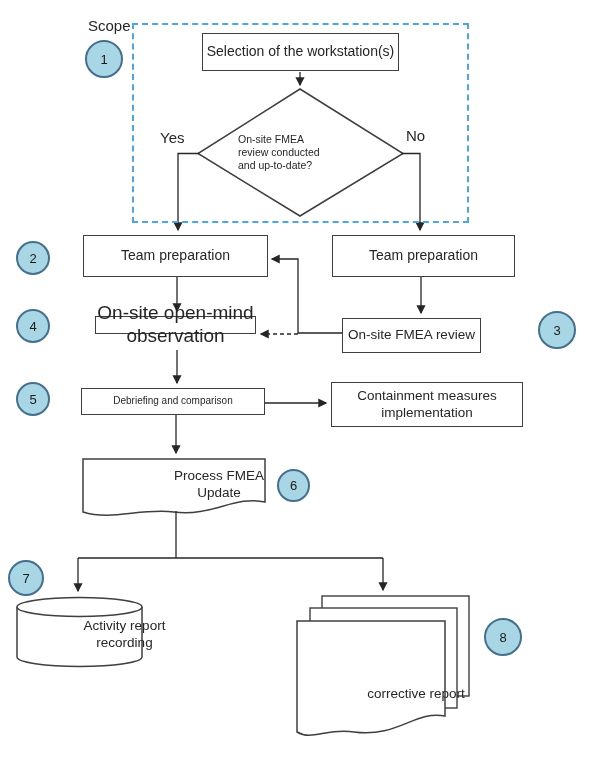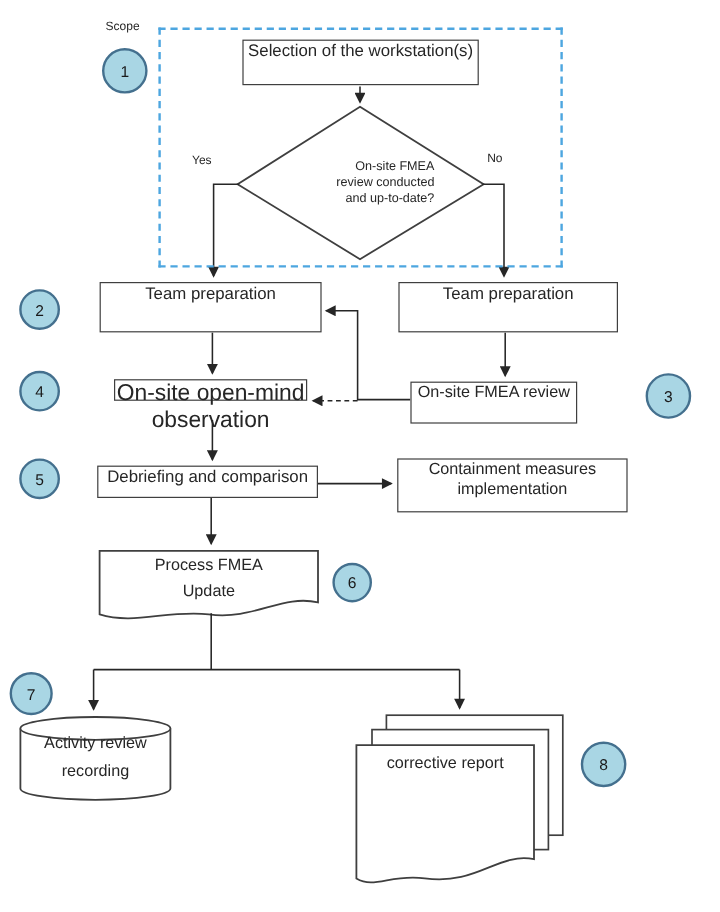--- a/index.html
+++ b/index.html
@@ -1,30 +1,30 @@
 <!DOCTYPE html>
 <html><head>
 <meta charset="utf-8">
 <style>
   html,body{margin:0;padding:0;background:#fff;}
   .stage{position:relative;width:600px;height:760px;background:#ffffff;
          font-family:"Liberation Sans",sans-serif;color:#262626;overflow:hidden;}
   svg.layer{position:absolute;left:0;top:0;}
   .node{position:absolute;background:#ffffff;border:1.5px solid #3f3f3f;
-        display:flex;flex-direction:column;align-items:center;
+        display:flex;flex-direction:column;align-items:center;justify-content:center;
         text-align:center;font-size:13.5px;line-height:1.25;box-sizing:border-box;}
   .plain{position:absolute;display:flex;flex-direction:column;align-items:center;
-         justify-content:space-between;text-align:center;font-size:13.5px;line-height:1.3;}
+         justify-content:flex-end;text-align:center;font-size:13.5px;line-height:1.3;padding-left:45px;}
   .badge{position:absolute;border-radius:50%;background:#a9d6e4;border:2px solid #44708e;
          display:flex;align-items:center;justify-content:center;font-size:13px;
          color:#1a1a1a;box-sizing:border-box;}
   .scope-rect{position:absolute;left:132px;top:23px;width:337px;height:200px;
               border:2px dashed #4da6e0;box-sizing:border-box;}
-  .label{position:absolute;font-size:10px;}
-  .decision-text{position:absolute;left:238px;top:133px;width:124px;text-align:right;
+  .label{position:absolute;font-size:15px;}
+  .decision-text{position:absolute;left:238px;top:133px;width:124px;text-align:left;
                  font-size:10.5px;line-height:1.25;}
   .notes{position:absolute;left:256px;top:339px;width:80px;text-align:center;
          font-style:italic;font-size:10.5px;line-height:1.25;}
   .line{display:block;}
 </style>
 </head>
 <body>
 
 <div class="stage">
 
@@ -114,36 +114,36 @@
   <div class="node" style="left:95px;top:316px;width:161px;height:18px;font-size:19px;line-height:1.2;">
     <span class="line">On-site open-mind</span>
     <span class="line">observation</span>
   </div>
 
   <div class="node" style="left:342px;top:318px;width:139px;height:35px;">
     <span>On-site FMEA review</span>
   </div>
 
 
-  <div class="node" style="left:81px;top:388px;width:184px;height:27px;font-size:14px;">
+  <div class="node" style="left:81px;top:388px;width:184px;height:27px;font-size:10px;">
     <span>Debriefing and comparison</span>
   </div>
 
   <div class="node" style="left:331px;top:382px;width:192px;height:45px;">
     <span class="line">Containment measures</span>
     <span class="line">implementation</span>
   </div>
 
   <div class="plain" style="left:83px;top:462px;width:182px;height:40px;">
     <span class="line">Process FMEA</span>
     <span class="line">Update</span>
   </div>
 
   <div class="plain" style="left:17px;top:610px;width:125px;height:42px;">
-    <span class="line">Activity review</span>
+    <span class="line">Activity report</span>
     <span class="line">recording</span>
   </div>
 
   <div class="plain" style="left:299px;top:627px;width:144px;height:76px;">
     <span class="line">corrective report</span>
   </div>
 
 </div>
 
 </body></html>

